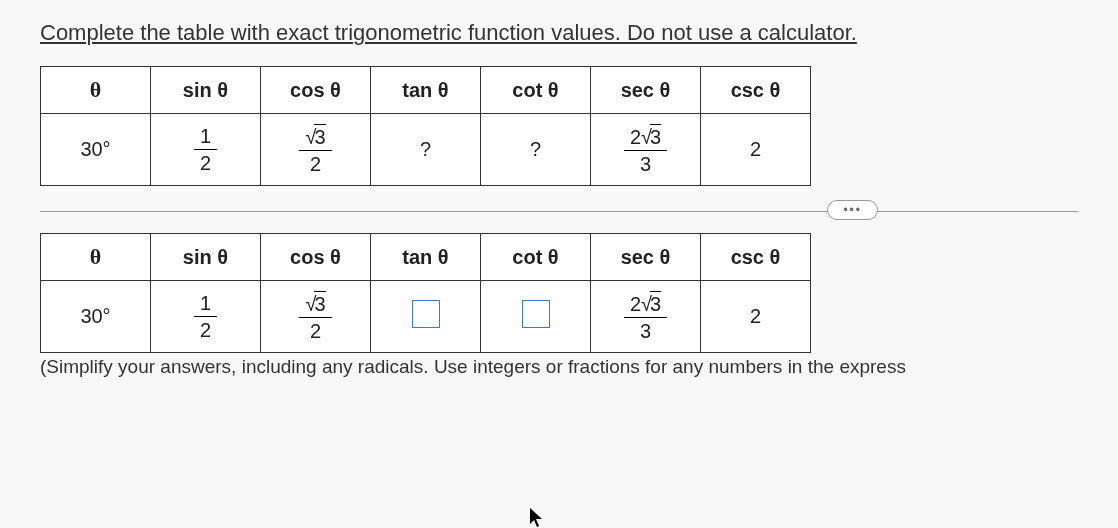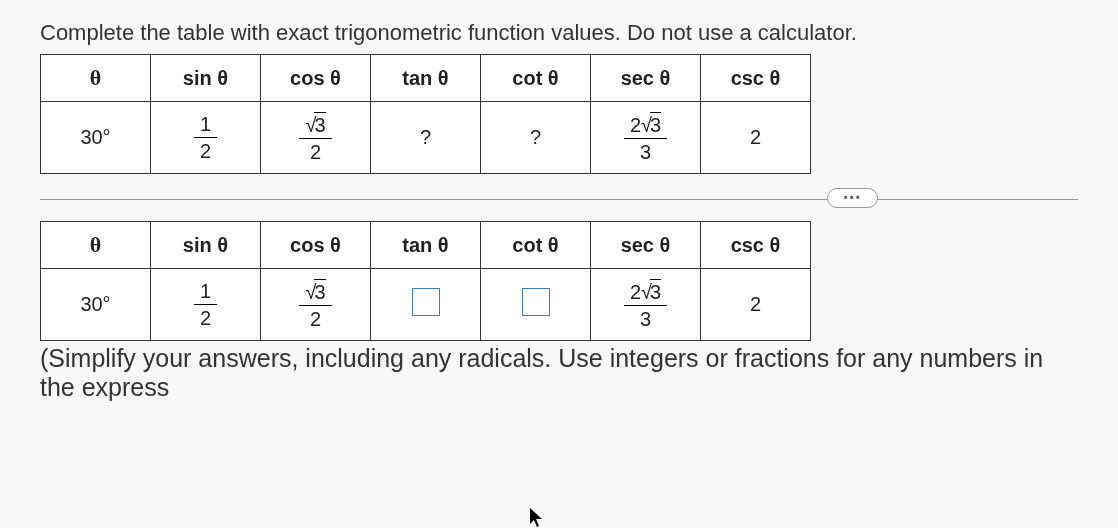--- a/index.html
+++ b/index.html
@@ -10,22 +10,23 @@
     body {
       font-family: Arial, sans-serif;
       background: #f8f8f8;
       width: 1118px;
       height: 528px;
       padding: 20px 40px;
       color: #222;
     }
     .instruction {
       font-size: 22px;
-      margin-bottom: 8px;
+      margin-bottom: 20px;
       color: #333;
+      text-decoration: underline;
     }
     table {
       border-collapse: collapse;
       background: #fff;
       margin-bottom: 10px;
     }
     td {
       border: 1.5px solid #333;
       text-align: center;
       vertical-align: middle;
@@ -92,21 +93,21 @@
       letter-spacing: 2px;
     }
     .input-box {
       display: inline-block;
       width: 28px;
       height: 28px;
       border: 1.5px solid #3b7cc4;
       background: #fff;
     }
     .footnote {
-      font-size: 25px;
+      font-size: 19px;
       color: #333;
       margin-top: 3px;
     }
     .table1 td.value-row {
        height: 70px;
     }
     .table2 td.value-row {
        height: 60px;
     }
     .table2 {

